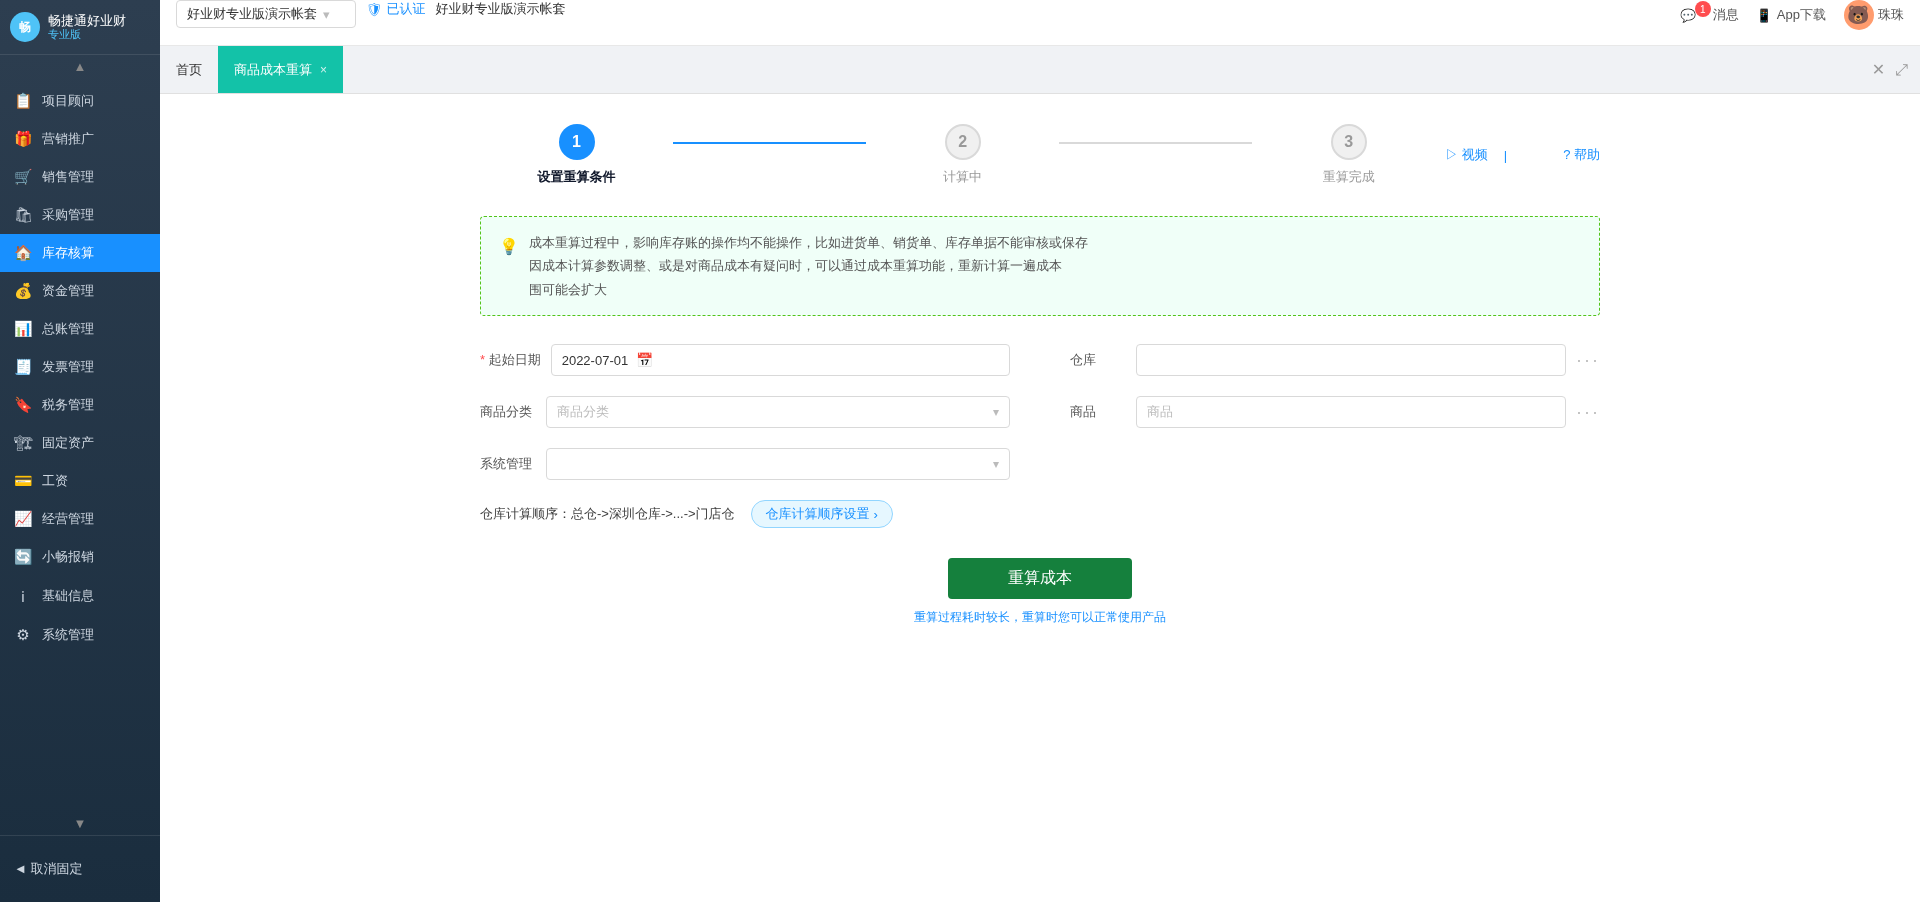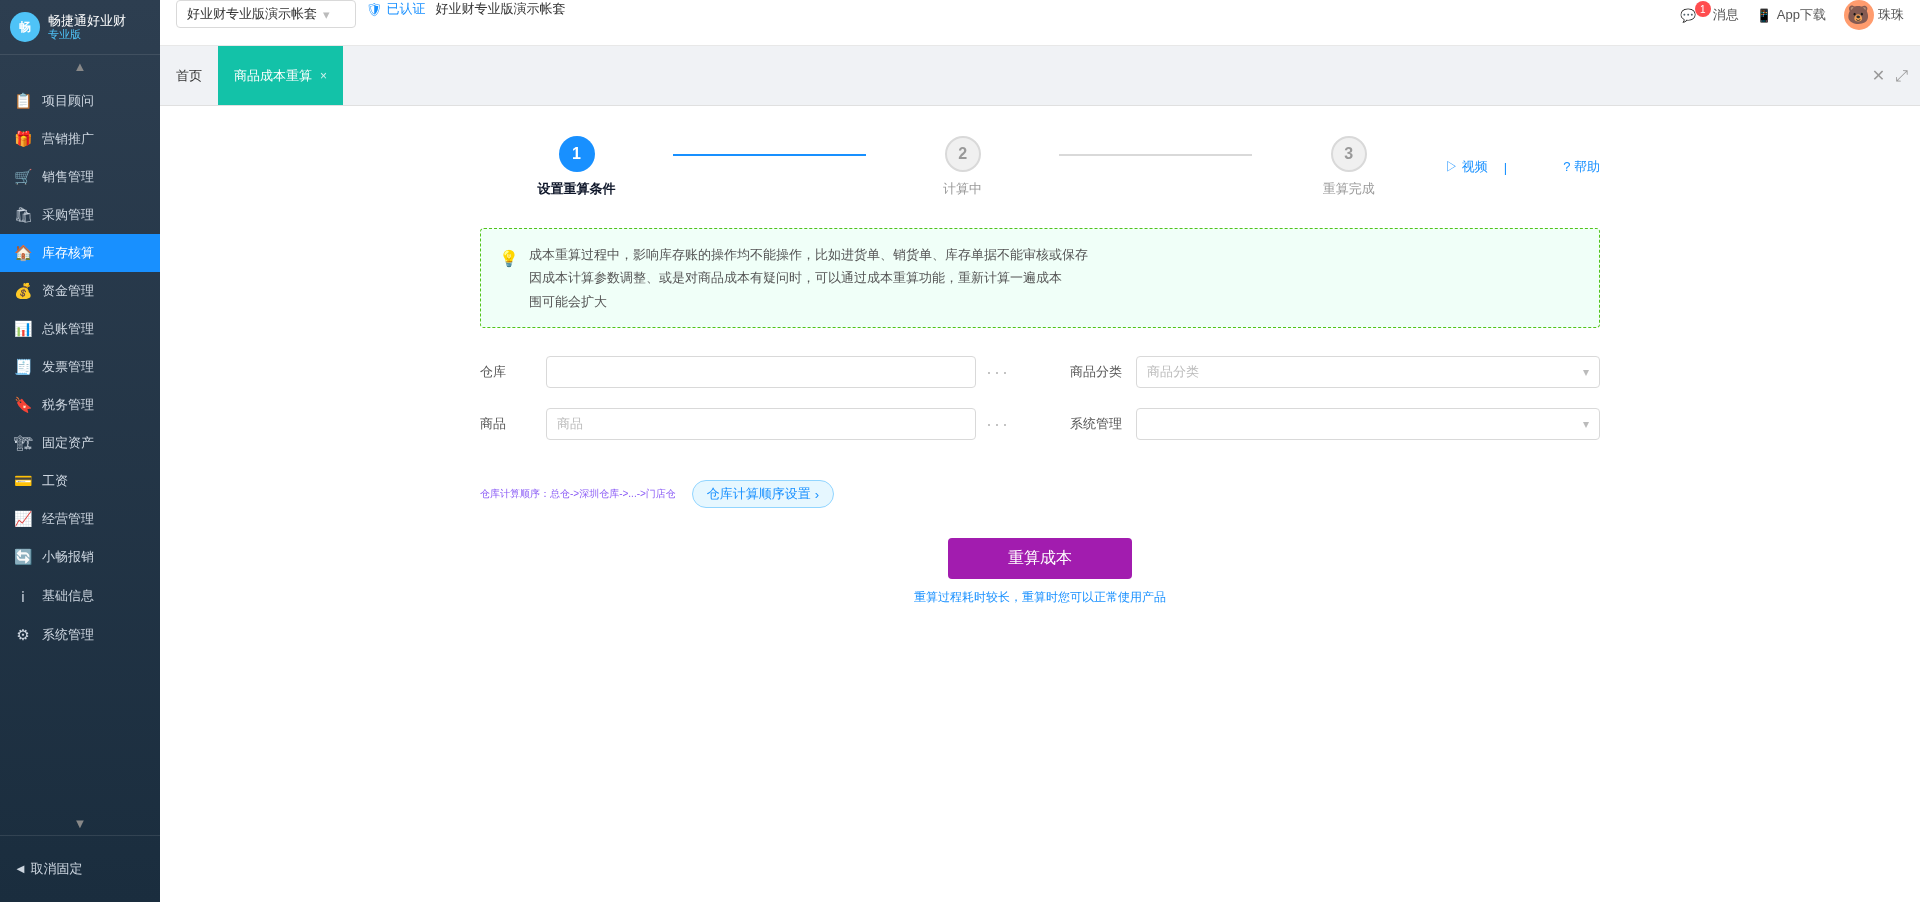--- a/index.html
+++ b/index.html
@@ -96,21 +96,21 @@
     }
     .avatar {
       width: 30px; height: 30px; border-radius: 50%;
       background: #ff9c6e;
       display: flex; align-items: center; justify-content: center;
       overflow: hidden;
     }
 
     
     .tab-bar {
-      height: 60px;
+      height: 48px;
       background: #f0f2f5;
       display: flex; align-items: center;
       padding: 0 0;
       border-bottom: 1px solid #e0e0e0;
       flex-shrink: 0;
     }
     .tab-item {
       height: 100%; display: flex; align-items: center;
       padding: 0 16px; cursor: pointer; font-size: 13px;
       color: #555; position: relative;
@@ -207,31 +207,31 @@
     .form-input-date span { font-size: 13px; color: #333; }
     .form-input-date .cal-icon { color: #1890ff; font-size: 14px; cursor: pointer; }
     .form-dots { color: #bbb; font-size: 18px; cursor: pointer; letter-spacing: 2px; }
     .select-arrow { color: #bbb; font-size: 12px; }
 
     
     .warehouse-row {
       display: flex; align-items: center; gap: 16px;
       margin-bottom: 30px;
     }
-    .warehouse-label { color: #8b5cf6; font-size: 10px; }
+    .warehouse-label { color: #404040; font-size: 13px; }
     .warehouse-btn {
       background: #e6f7ff; border: 1px solid #91d5ff;
       color: #1890ff; border-radius: 16px;
       padding: 4px 14px; font-size: 13px;
       cursor: pointer; display: flex; align-items: center; gap: 4px;
     }
 
     
     .btn-primary {
-      background: #a21caf; border: none;
+      background: #15803d; border: none;
       color: #fff; border-radius: 4px;
       padding: 10px 60px; font-size: 16px;
       cursor: pointer; display: block; margin: 0 auto;
     }
     .btn-hint {
       text-align: center; margin-top: 10px;
       color: #1890ff; font-size: 12px;
     }
   </style>
 </head>
@@ -408,20 +408,27 @@
         <div>
           <div>成本重算过程中，影响库存账的操作均不能操作，比如进货单、销货单、库存单据不能审核或保存</div>
           <div>因成本计算参数调整、或是对商品成本有疑问时，可以通过成本重算功能，重新计算一遍成本</div>
           <div>围可能会扩大</div>
         </div>
       </div>
 
       <div class="form-grid">
 
         <div class="form-row">
+          <span class="form-label required">起始日期</span>
+          <div class="form-input-date">
+            <span>2022-07-01</span>
+            <span class="cal-icon">📅</span>
+          </div>
+        </div>
+        <div class="form-row">
           <span class="form-label">仓库</span>
           <div class="form-input-text" style="flex:1;">
             <span></span>
           </div>
           <span class="form-dots">···</span>
         </div>
 
         <div class="form-row">
           <span class="form-label">商品分类</span>
           <div class="form-input-text" style="flex:1;">

